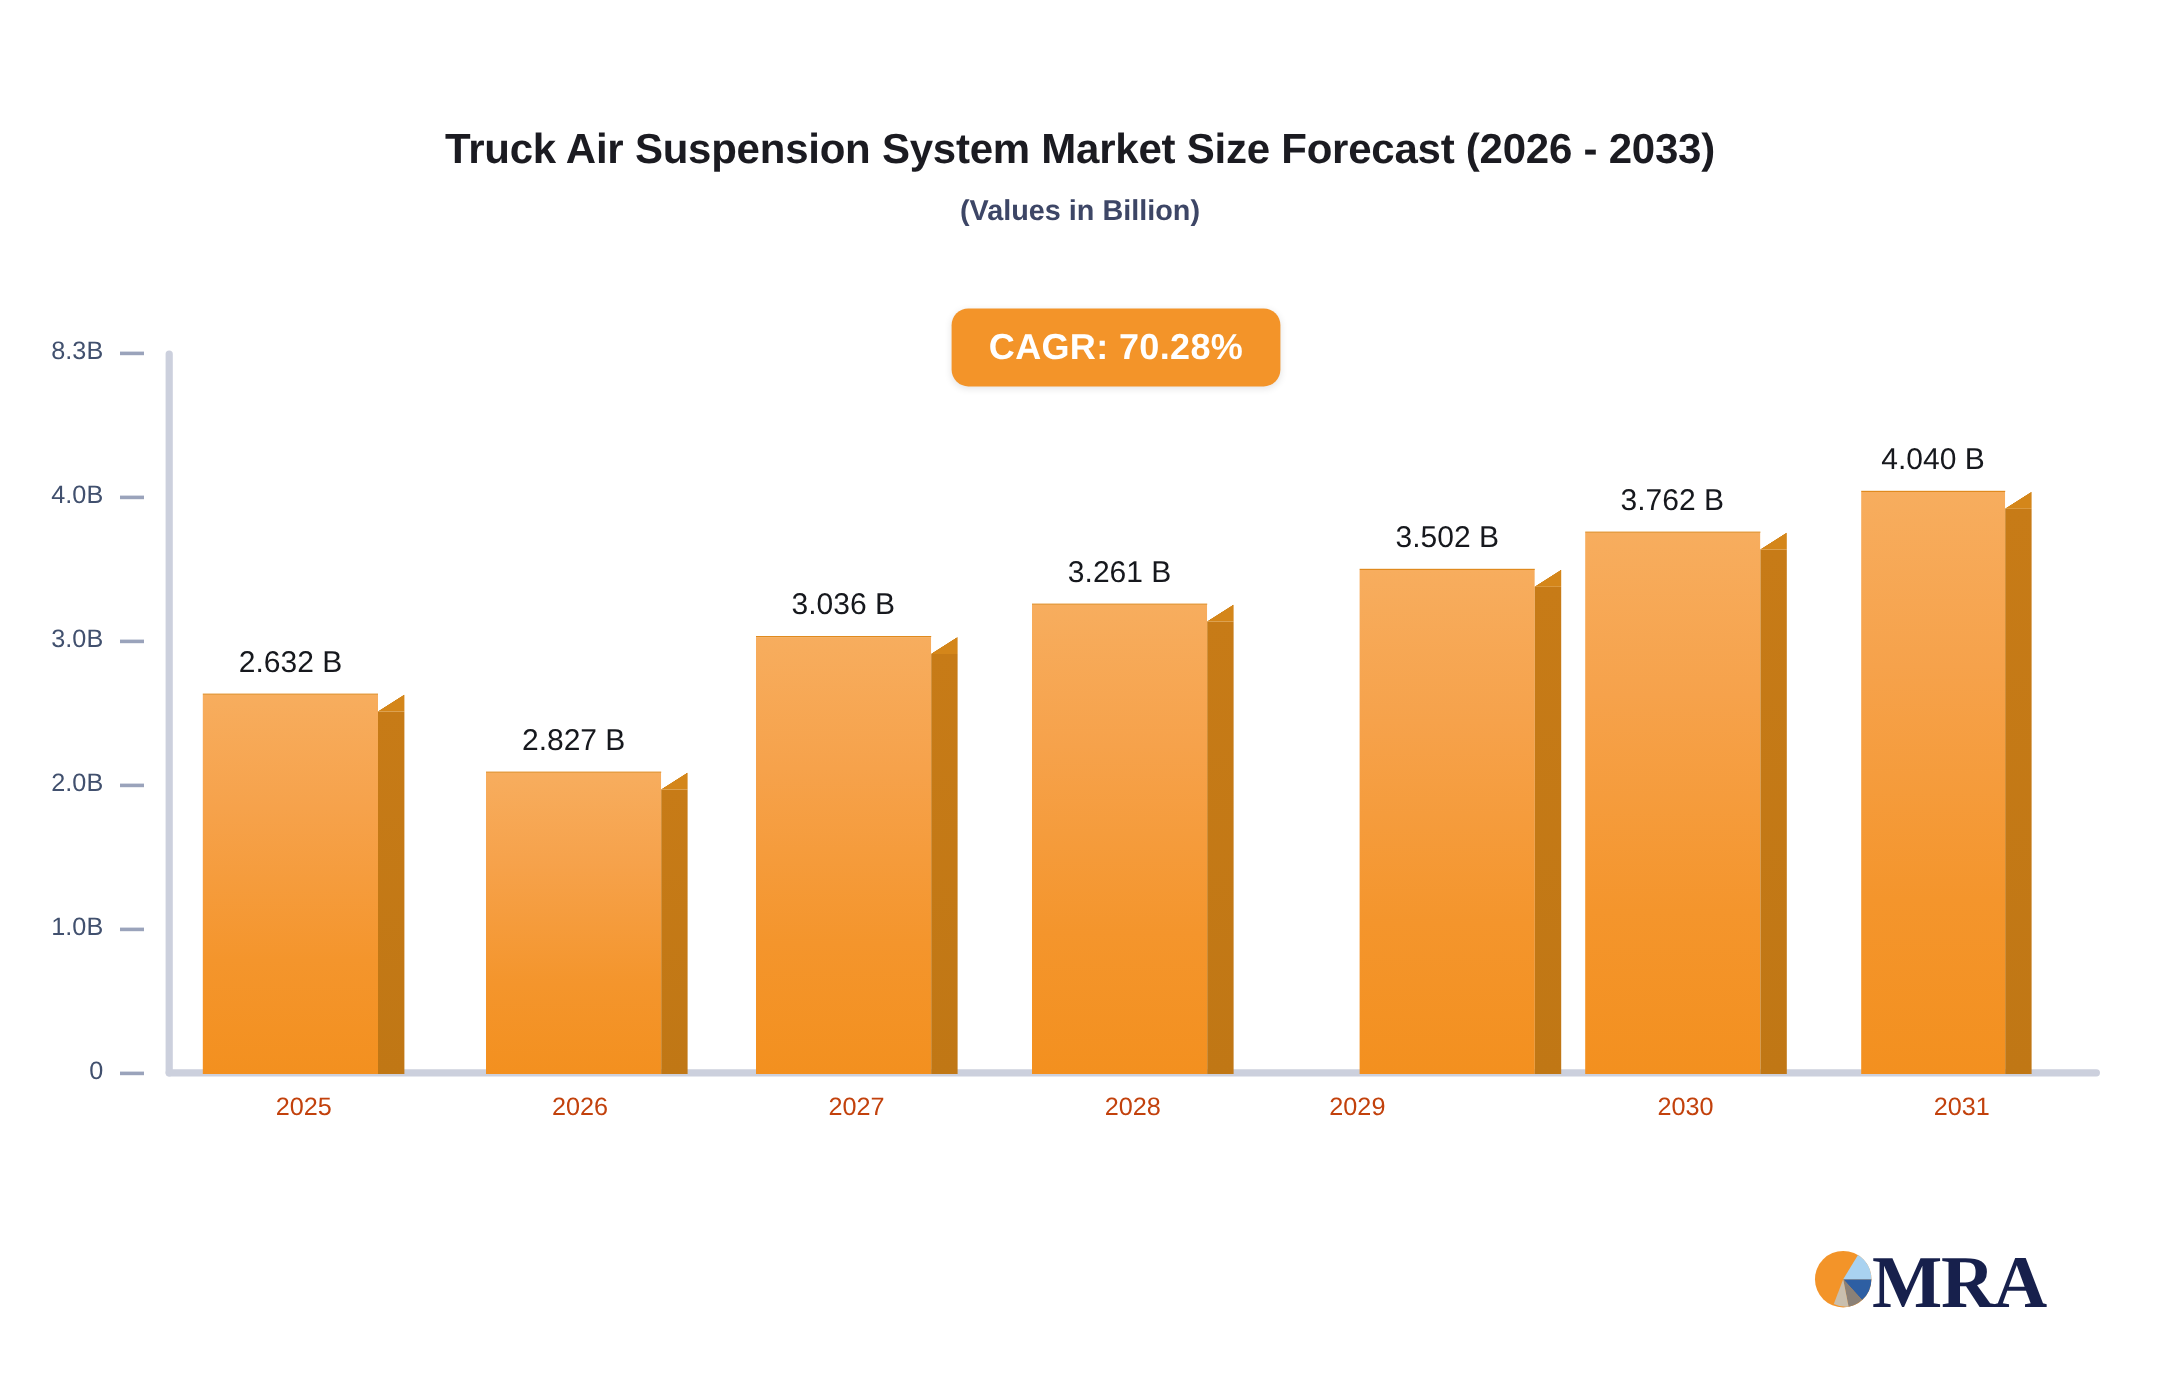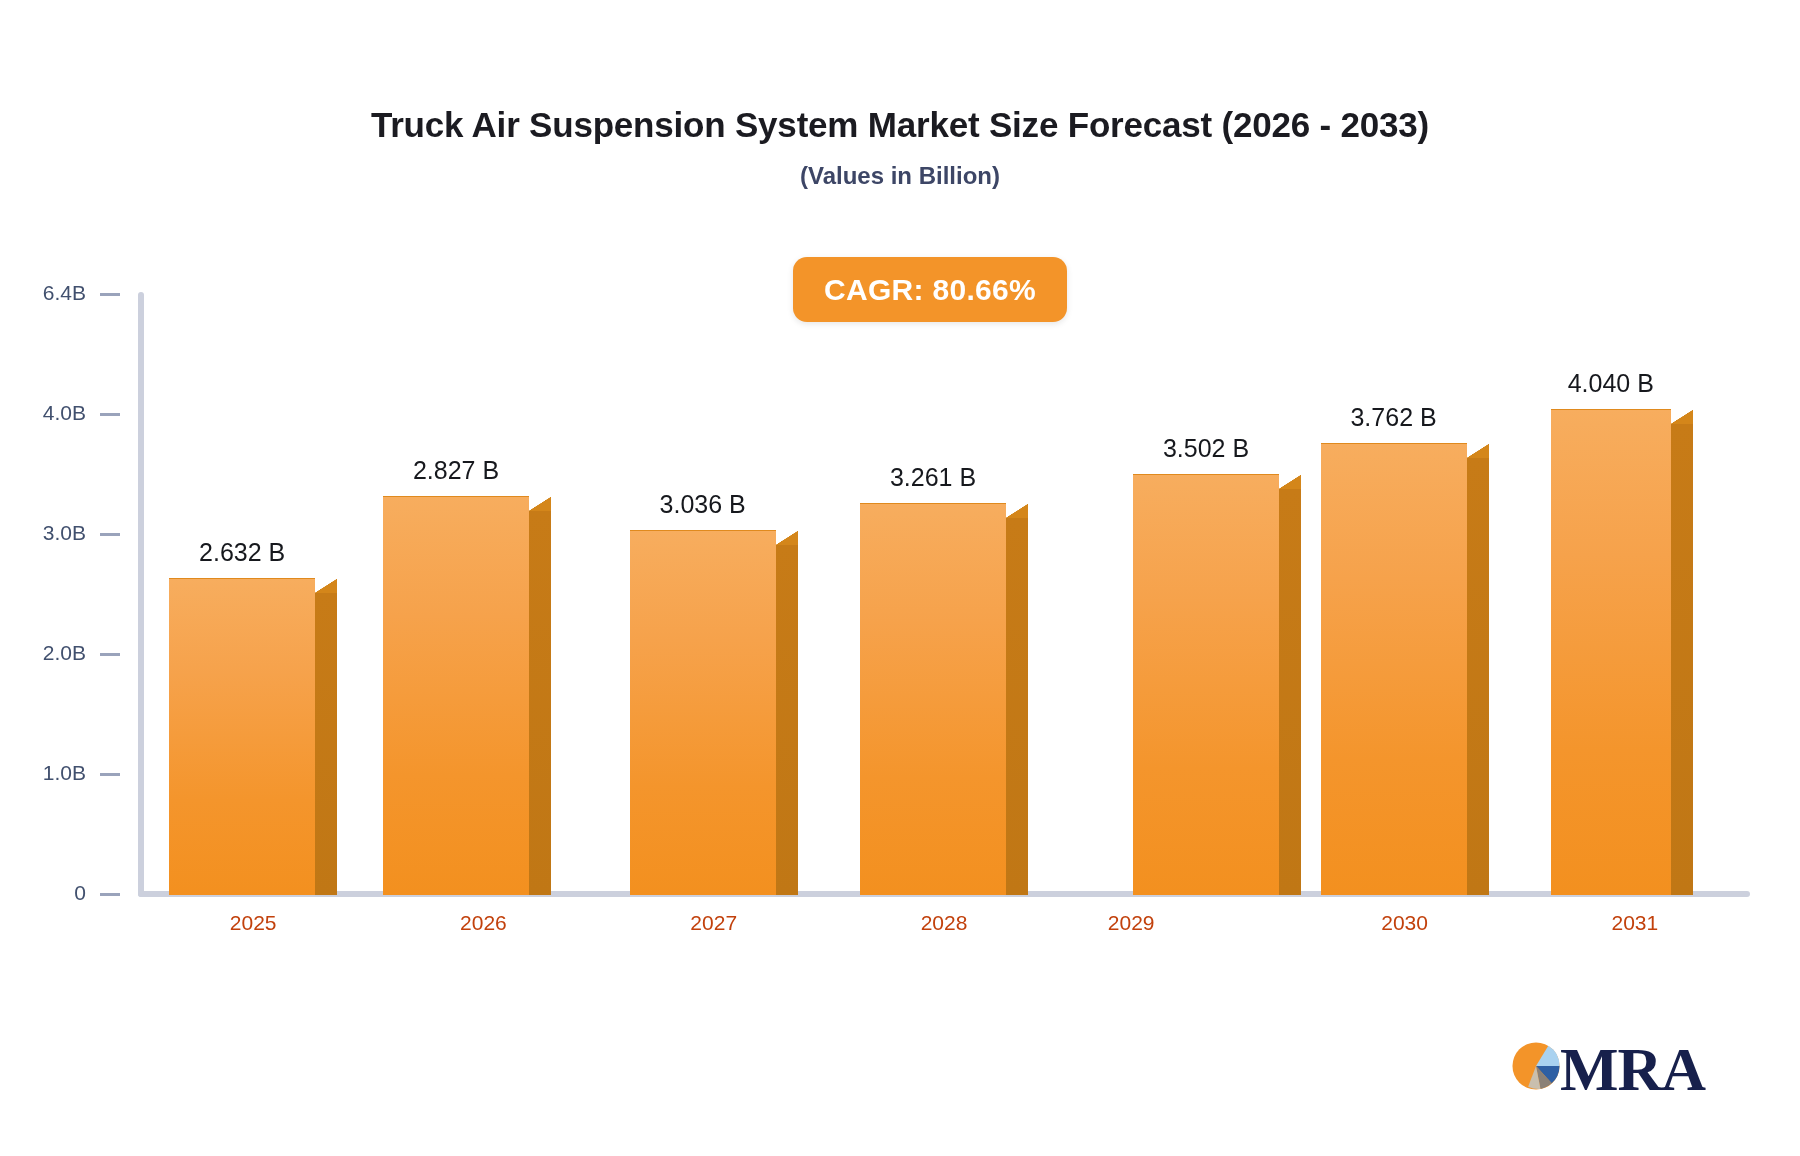--- a/index.html
+++ b/index.html
@@ -212,21 +212,21 @@
 <body>
 
 <div class="chart-card">
 
   <div class="title-block">
     <h1 class="chart-title">Truck Air Suspension System Market Size Forecast (2026 - 2033)</h1>
     <h2 class="chart-subtitle">(Values in Billion)</h2>
   </div>
 
   <div class="cagr-badge">
-    <span>CAGR: 80.66%</span>
+    <span>CAGR: 70.28%</span>
   </div>
 
   <div class="plot">
     <div class="y-axis-line"></div>
     <div class="x-axis-line"></div>
     <div id="y-ticks">
         <div class="y-tick" style="top: 895px;">
           <div class="y-tick-label">0</div>
           <div class="y-tick-mark"></div>
         </div>
@@ -240,34 +240,34 @@
         </div>
         <div class="y-tick" style="top: 535px;">
           <div class="y-tick-label">3.0B</div>
           <div class="y-tick-mark"></div>
         </div>
         <div class="y-tick" style="top: 415px;">
           <div class="y-tick-label">4.0B</div>
           <div class="y-tick-mark"></div>
         </div>
         <div class="y-tick" style="top: 295px;">
-          <div class="y-tick-label">6.4B</div>
+          <div class="y-tick-label">8.3B</div>
           <div class="y-tick-mark"></div>
         </div>
       </div>
     <div class="bars-layer" id="bars-layer">
         <div class="bar-group" style="left: 31.0886px; width: 168.109px; height: 315.84px;">
           <div class="bar-3d">
             <div class="bar-front"></div>
             <div class="bar-side"></div>
             <div class="bar-side-top"></div>
           </div>
           <div class="bar-label">2.632 B</div>
         </div>
-        <div class="bar-group" style="left: 245px; width: 168.109px; height: 398px;">
+        <div class="bar-group" style="left: 267px; width: 168.109px; height: 251px;">
           <div class="bar-3d">
             <div class="bar-front"></div>
             <div class="bar-side"></div>
             <div class="bar-side-top"></div>
           </div>
           <div class="bar-label">2.827 B</div>
         </div>
         <div class="bar-group" style="left: 491.66px; width: 168.109px; height: 364.32px;">
           <div class="bar-3d">
             <div class="bar-front"></div>

